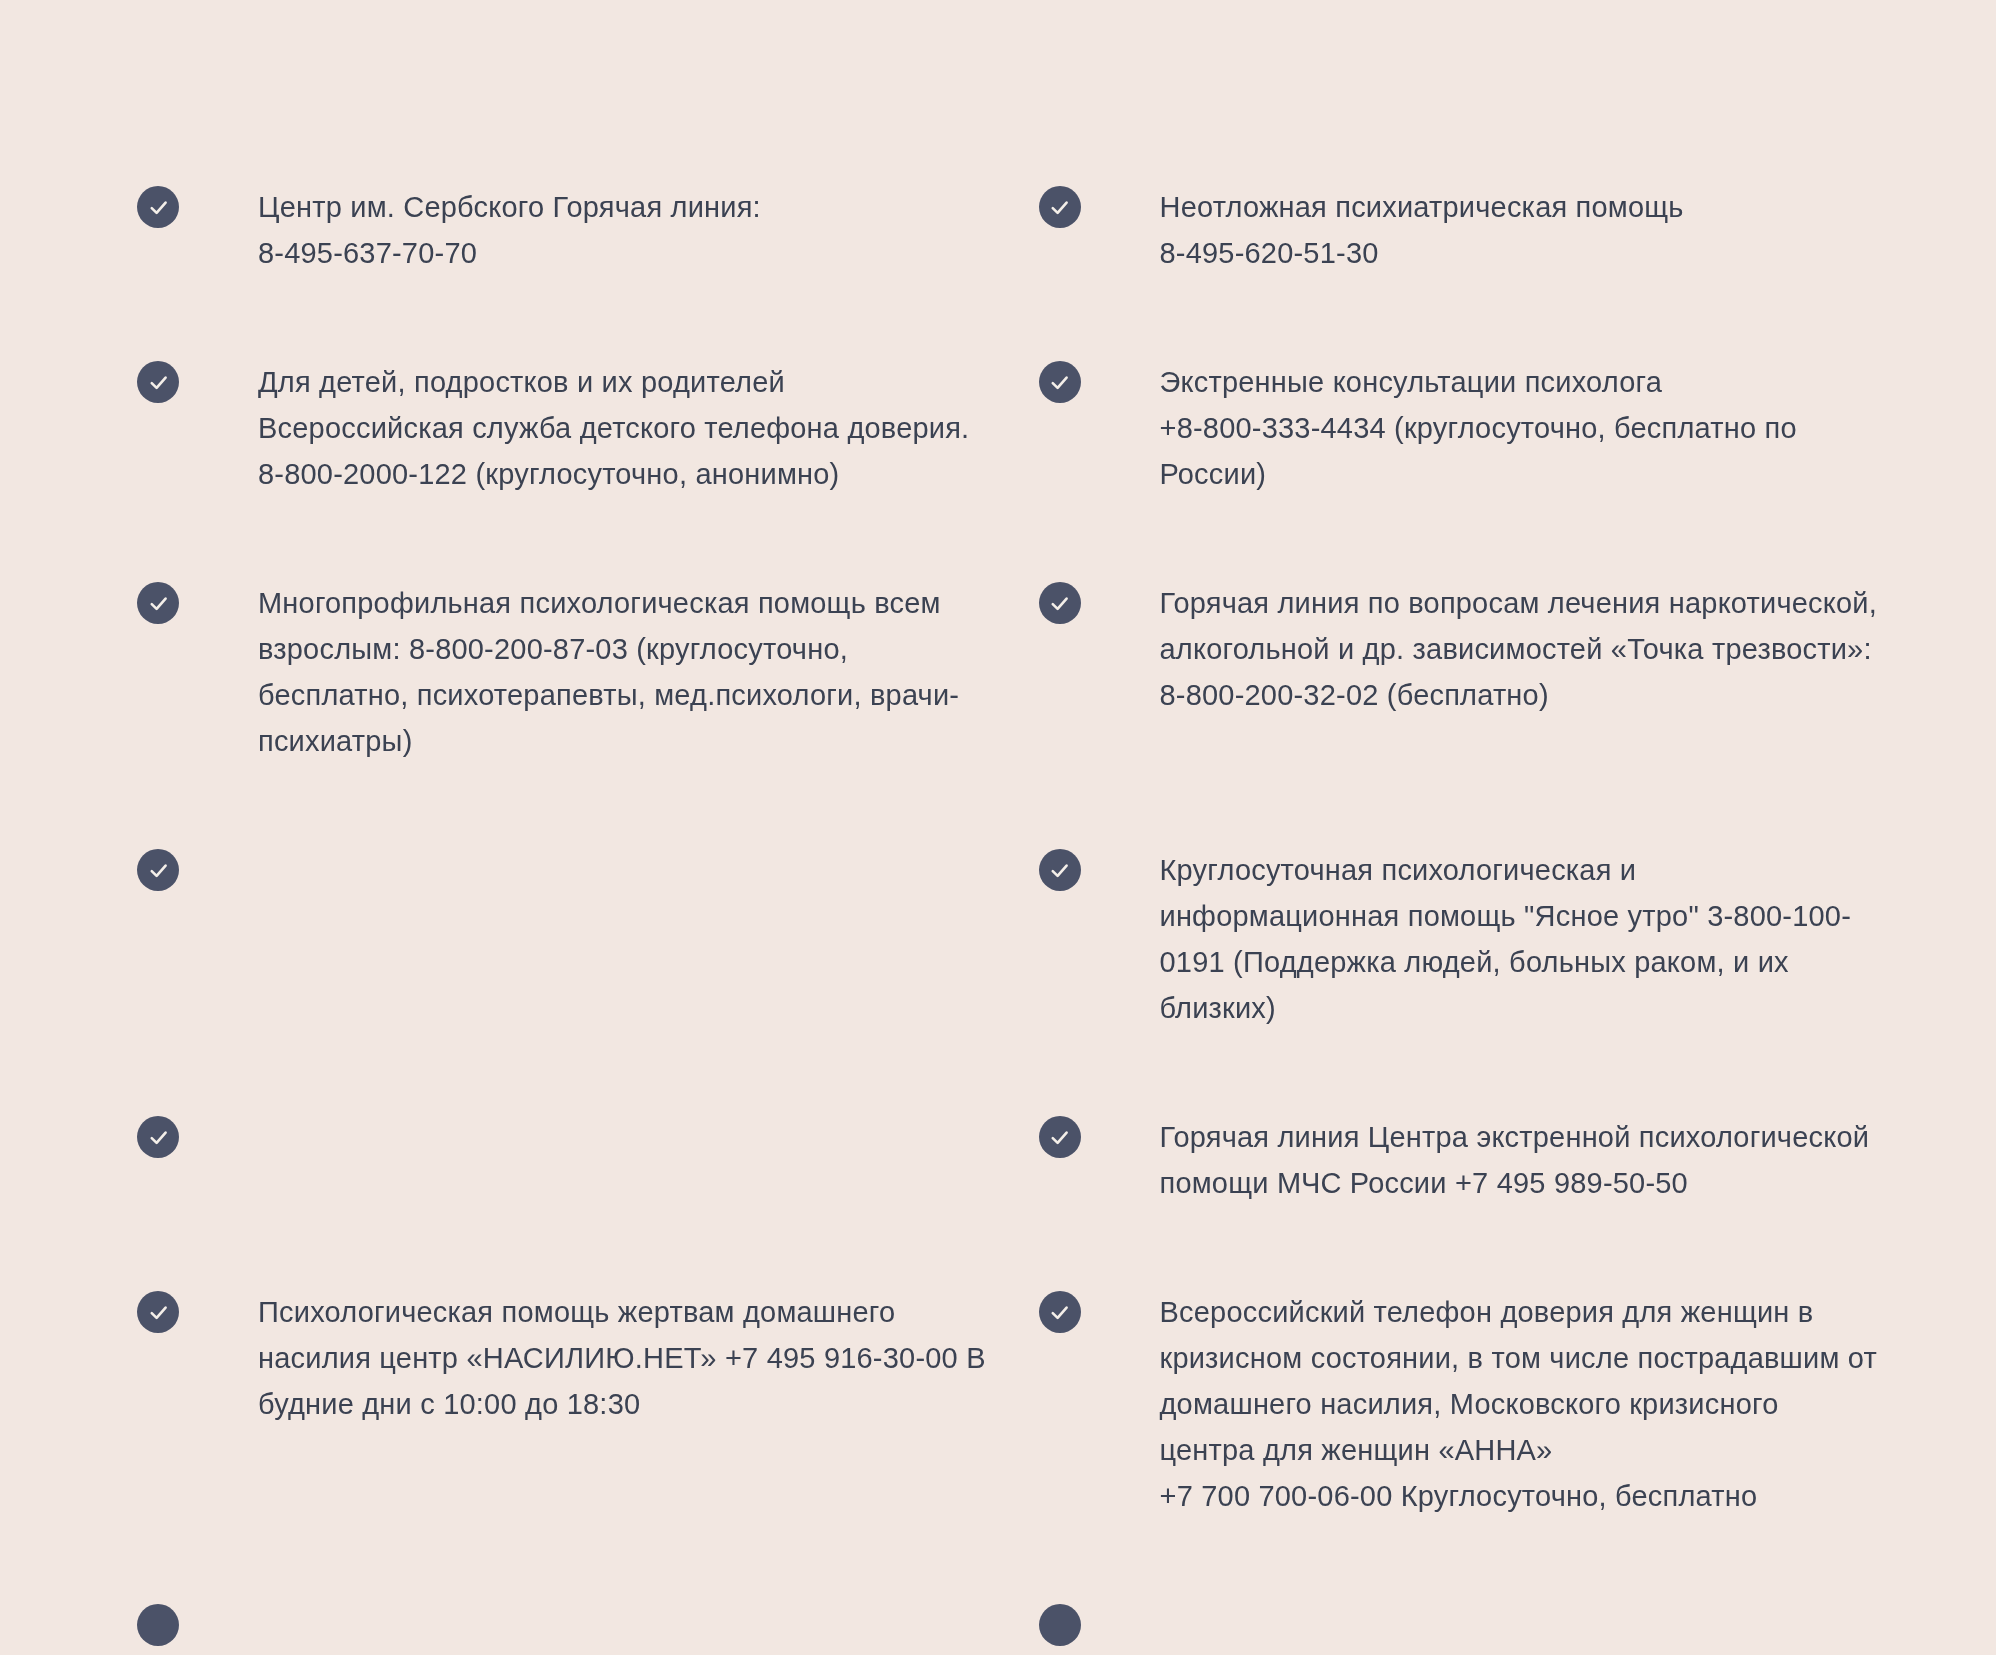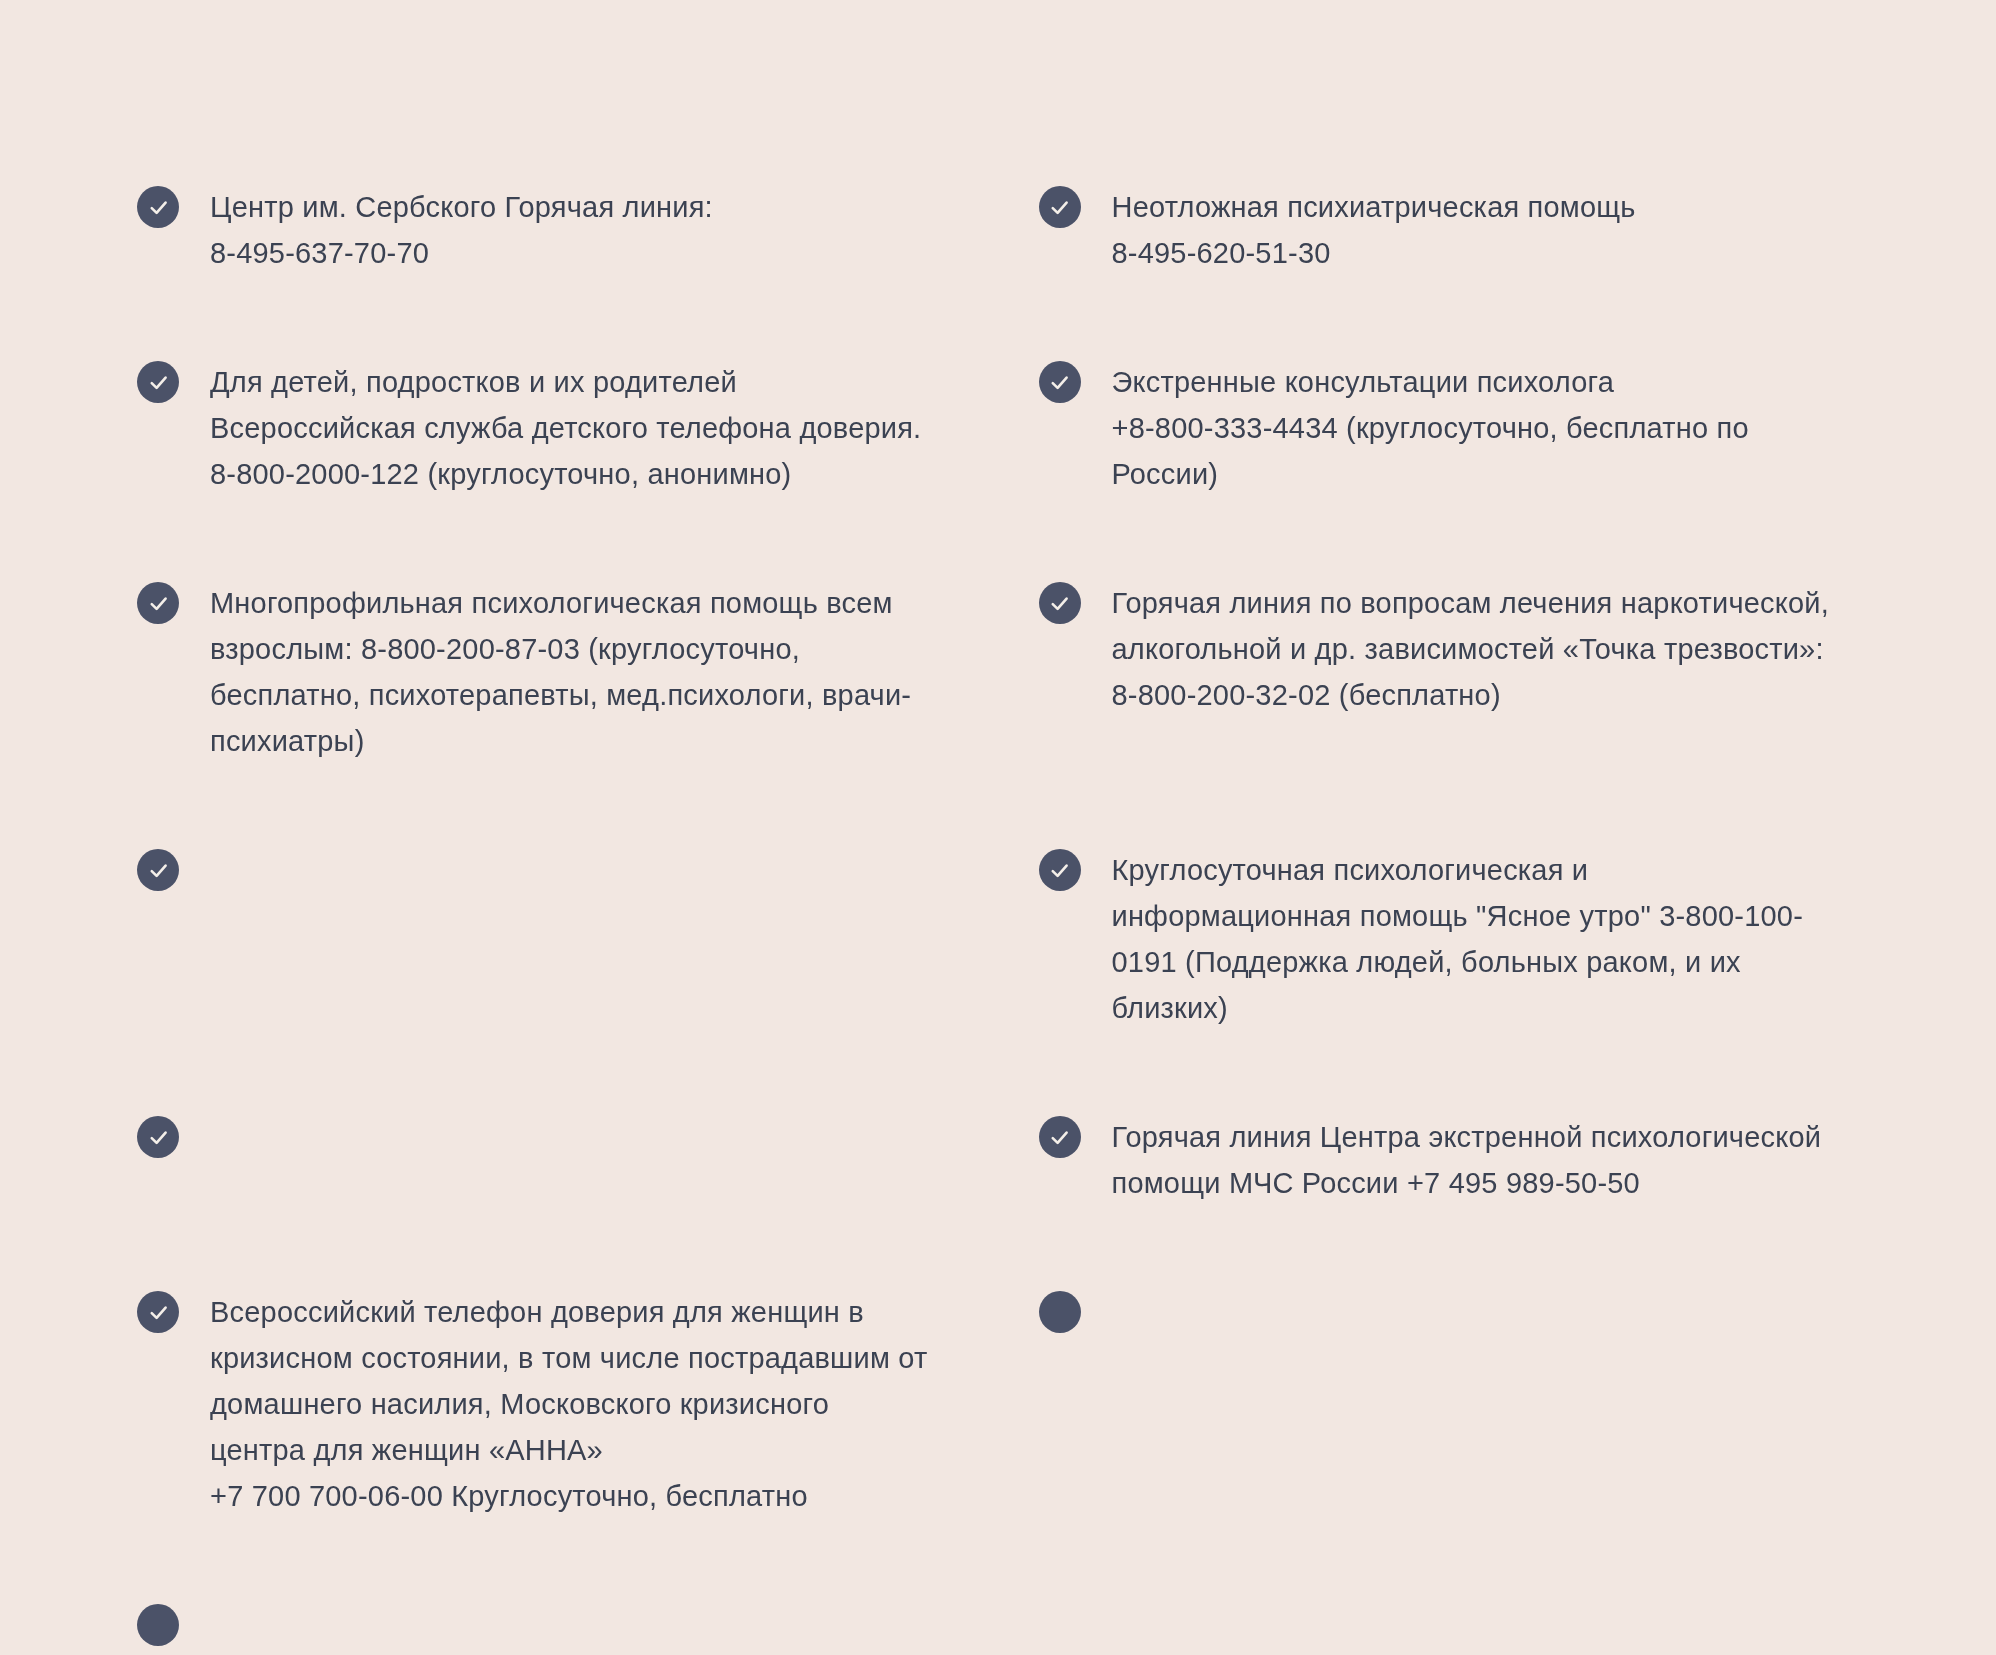--- a/index.html
+++ b/index.html
@@ -21,20 +21,21 @@
     display: grid;
     grid-template-columns: 1fr 1fr;
     column-gap: 40px;
     row-gap: 83px;
     padding: 184px 96px 0 137px;
     width: 100%;
   }
   .item {
     display: flex;
     align-items: flex-start;
+    gap: 48px;
   }
   .check {
     width: 42px;
     height: 42px;
     min-width: 42px;
     border-radius: 50%;
     background: var(--check-circle-color);
     color: var(--check-mark-color);
     margin: 2px 31px 0 0;
     display: flex;
@@ -153,20 +154,30 @@
     <p class="text">Горячая линия Центра экстренной психологической
 помощи МЧС России +7 495 989-50-50</p>
   </div>
 
   <div class="item">
     <span class="check">
       <svg viewBox="0 0 24 24">
           <path d="M6 12.6 L10.3 16.8 L18.3 7.6" fill="none" stroke="currentColor" stroke-width="2.3" stroke-linecap="round" stroke-linejoin="round"></path>
         </svg>
     </span>
+    <p class="text">Психологическая помощь жертвам домашнего
+насилия центр «НАСИЛИЮ.НЕТ» +7 495 916-30-00 В
+будние дни с 10:00 до 18:30</p>
+  </div>
+  <div class="item">
+    <span class="check">
+      <svg viewBox="0 0 24 24">
+          <path d="M6 12.6 L10.3 16.8 L18.3 7.6" fill="none" stroke="currentColor" stroke-width="2.3" stroke-linecap="round" stroke-linejoin="round"></path>
+        </svg>
+    </span>
     <p class="text">Всероссийский телефон доверия для женщин в
 кризисном состоянии, в том числе пострадавшим от
 домашнего насилия, Московского кризисного
 центра для женщин «АННА»
 +7 700 700-06-00 Круглосуточно, бесплатно</p>
   </div>
 
   <div class="item">
     <span class="check">
       

